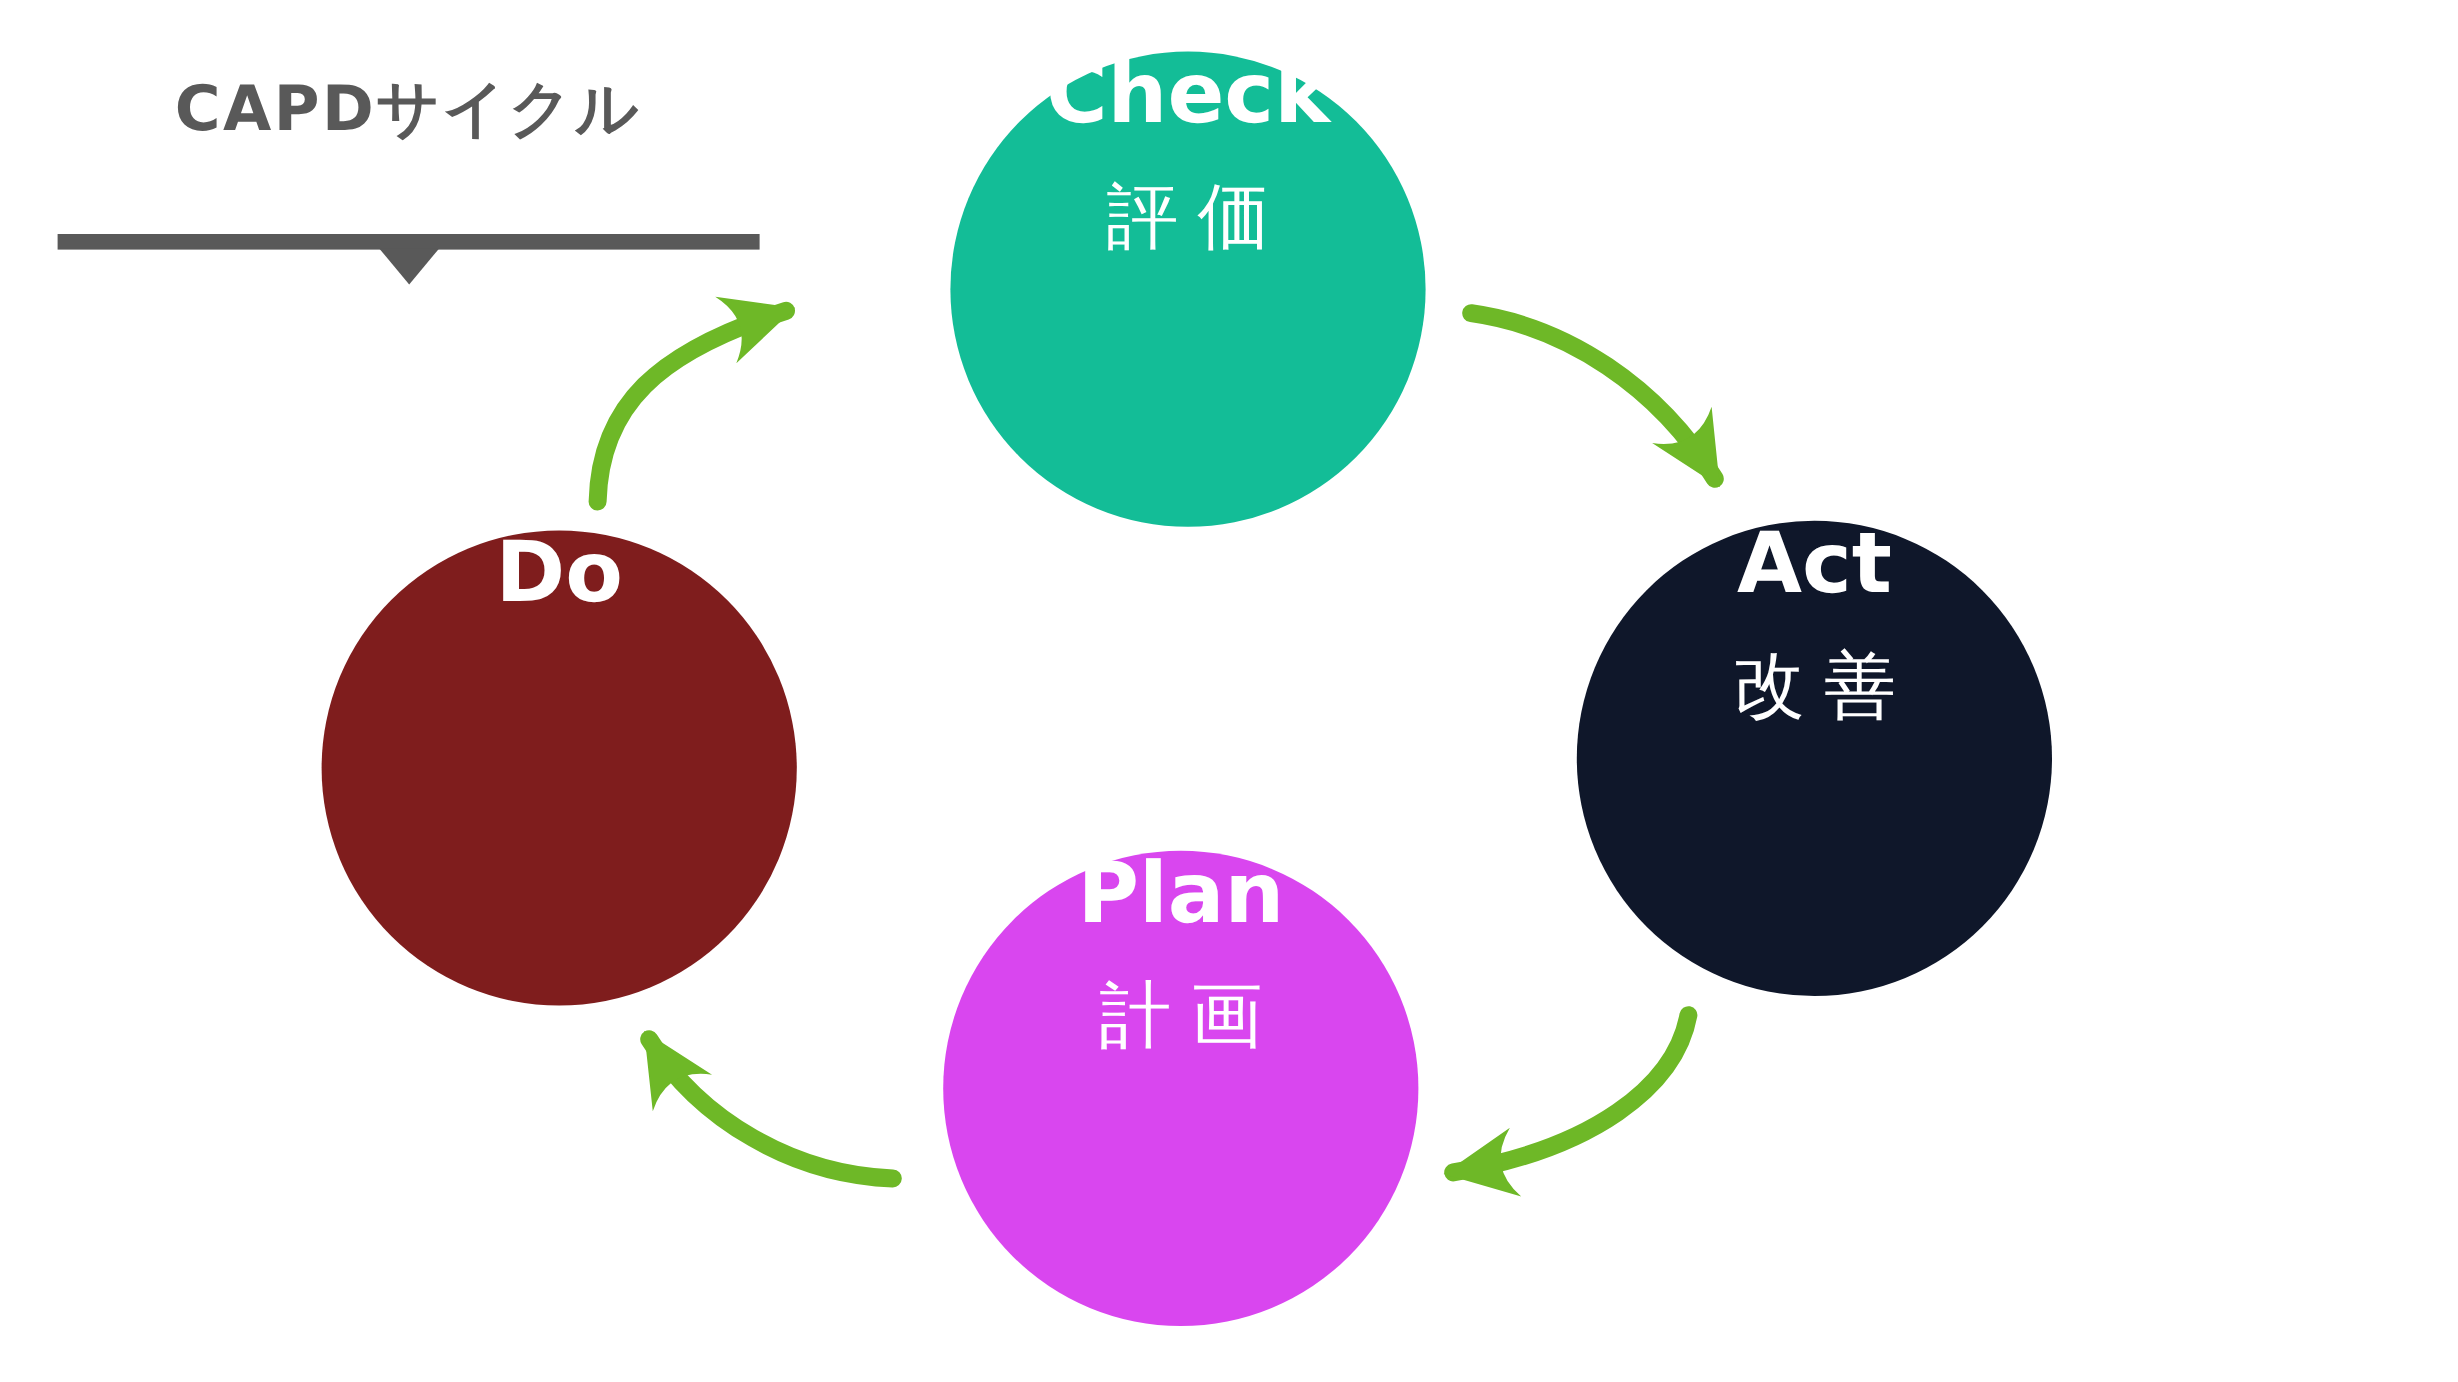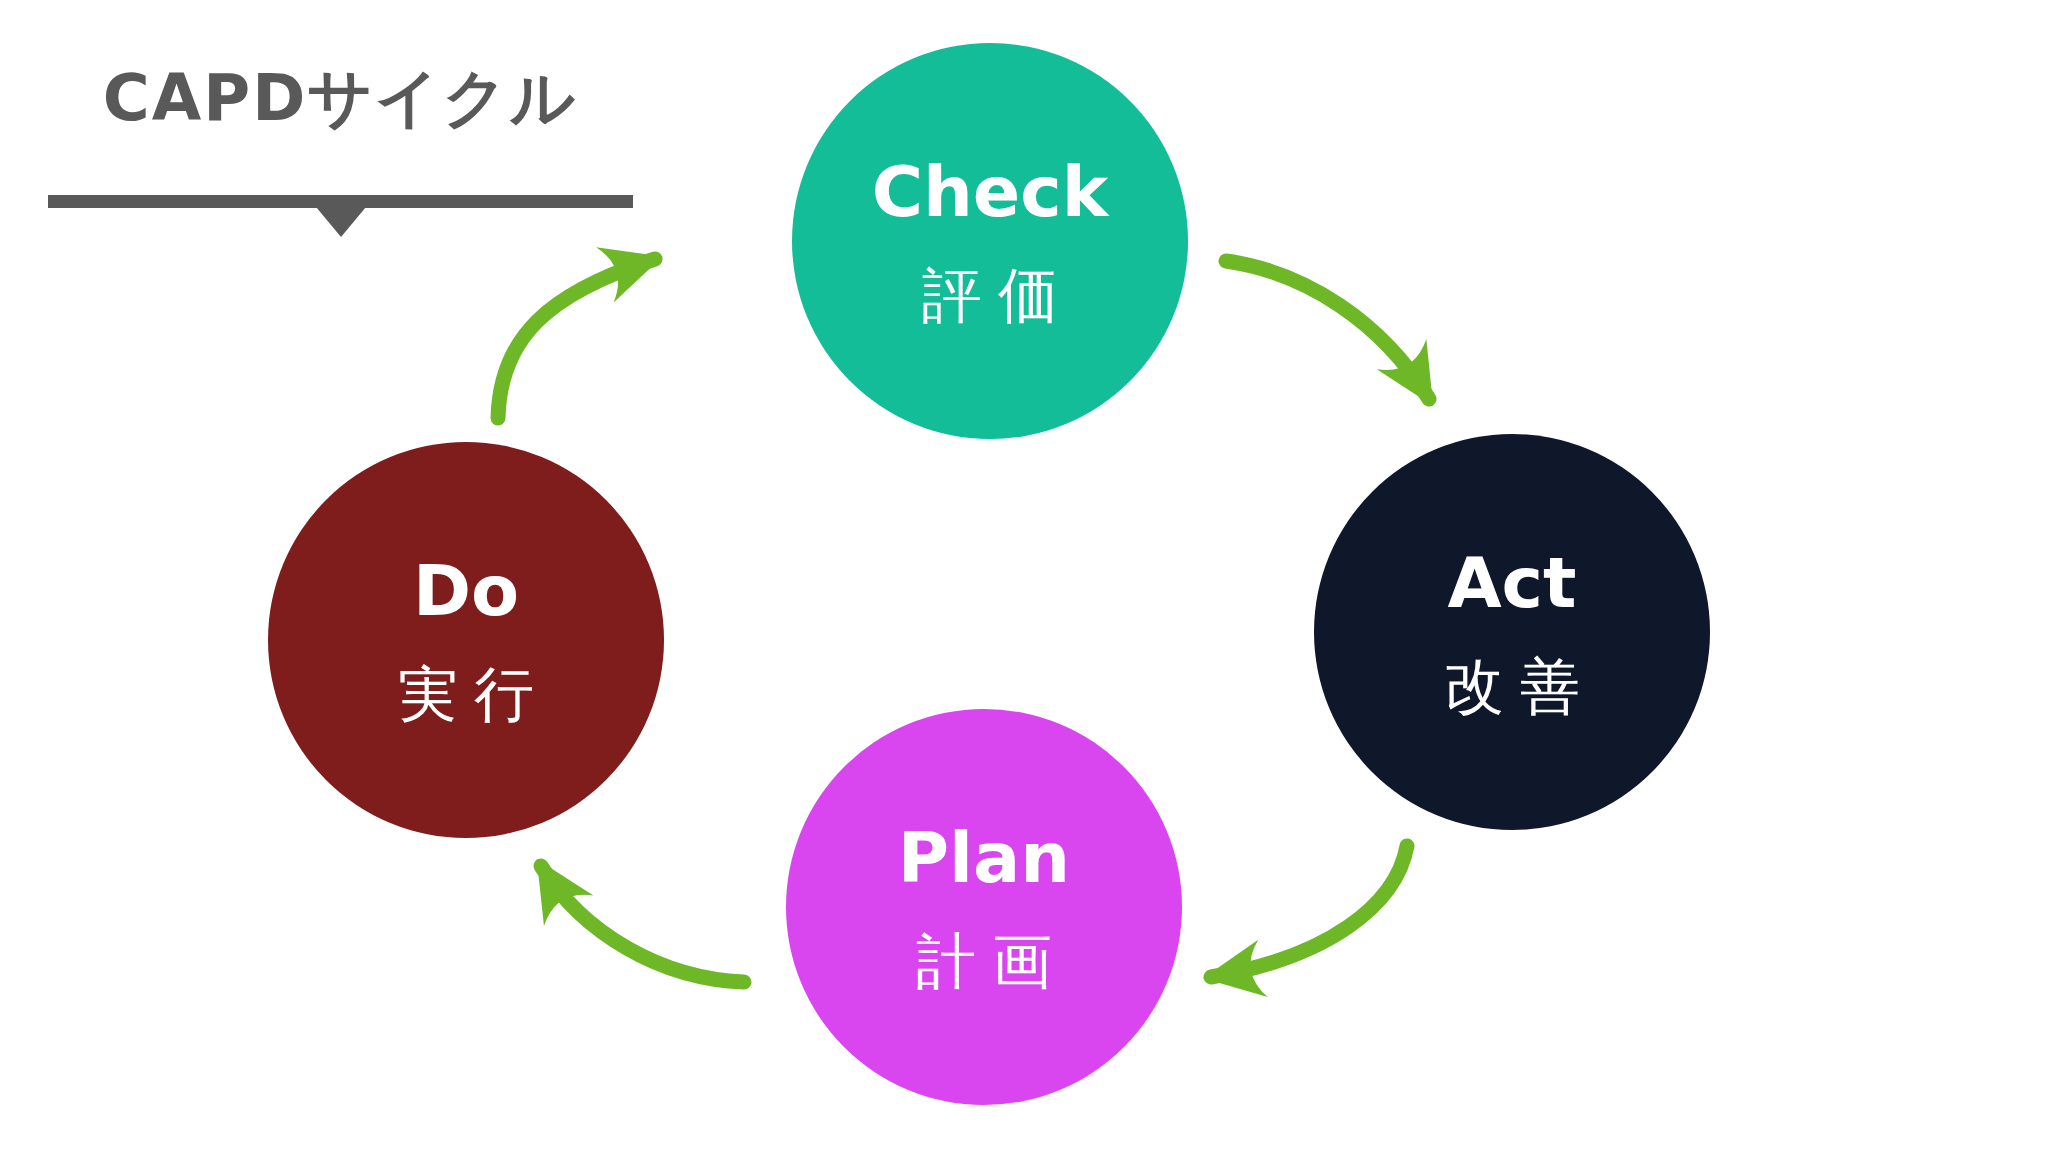--- a/index.html
+++ b/index.html
@@ -18,21 +18,21 @@
     overflow: hidden;
   }
 
   
   .title {
     position: absolute;
     left: 40px;
     top: 62px;
     width: 600px;
     text-align: center;
-    font-size: 64px;
+    font-size: 52px;
     font-weight: 800;
     letter-spacing: 2px;
     line-height: 1.15;
     white-space: nowrap;
   }
   .title-underline {
     position: absolute;
     left: 48px;
     top: 195px;
     width: 585px;
@@ -52,21 +52,21 @@
   
   .node {
     position: absolute;
     width: 396px;
     height: 396px;
     border-radius: 50%;
     color: #ffffff;
     display: flex;
     flex-direction: column;
     align-items: center;
-    justify-content: center;
+    justify-content: flex-start;
     gap: 38px;
     text-align: center;
   }
   .node-en {
     font-size: 70px;
     font-weight: 700;
     line-height: 1;
   }
   .node-ja {
     font-size: 60px;
@@ -130,16 +130,15 @@
     <div class="node-ja">改善</div>
   </div>
 
   <div class="node node-plan" style="background-color: #d946ef; color: rgb(255, 255, 255);">
     <div class="node-en">Plan</div>
     <div class="node-ja">計画</div>
   </div>
 
   <div class="node node-do" style="background-color: #7f1d1d; color: rgb(255, 255, 255);">
     <div class="node-en">Do</div>
-    <div class="node-ja">実行</div>
   </div>
 
 </div>
 
 </body></html>

